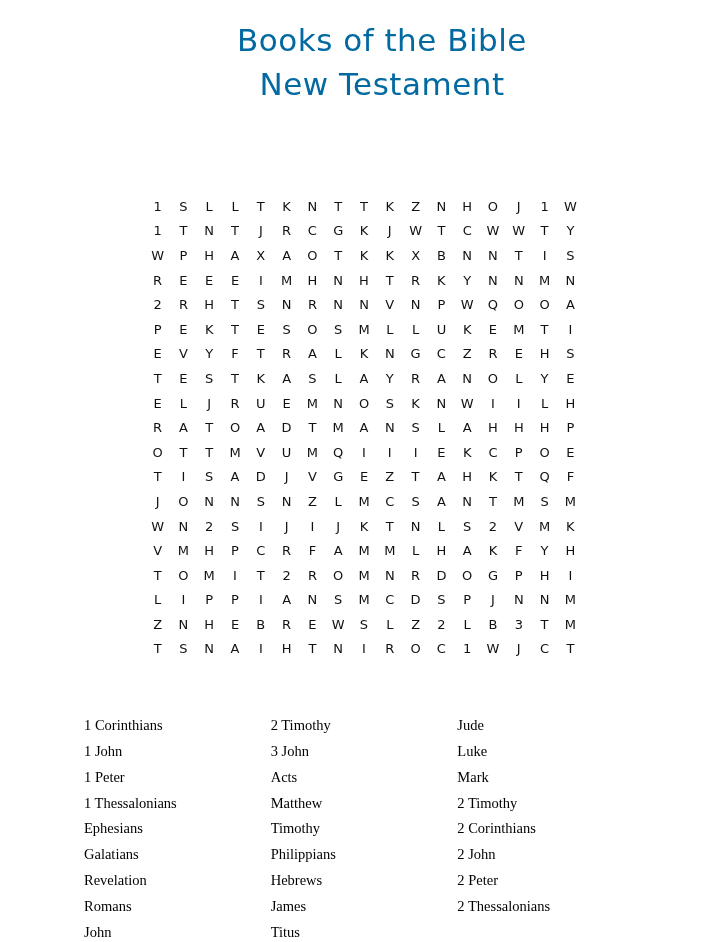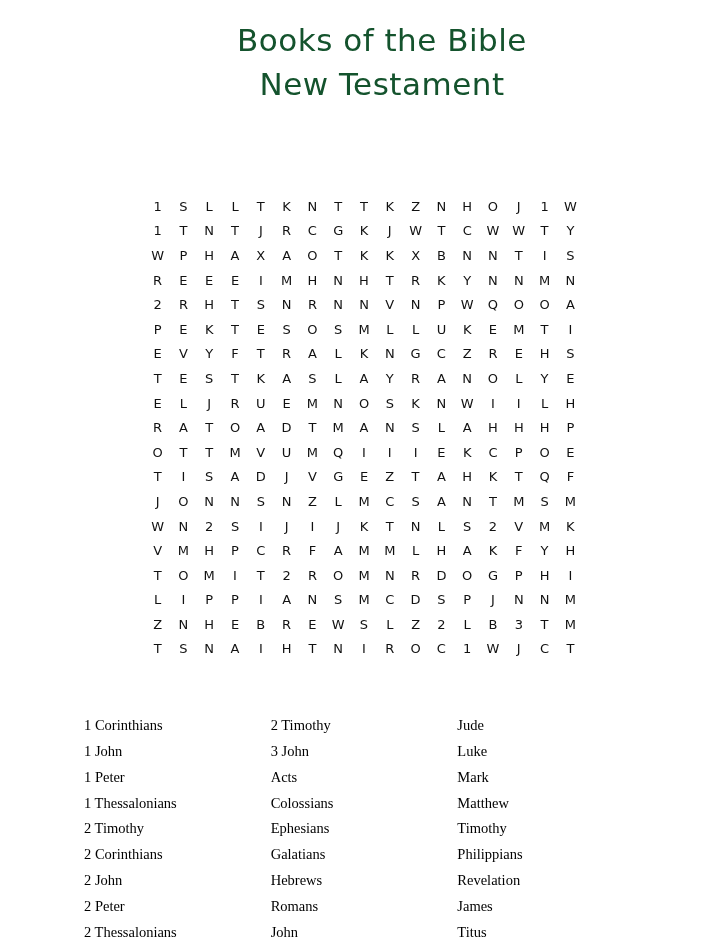--- a/index.html
+++ b/index.html
@@ -23,21 +23,21 @@
   .title-block {
     text-align: center;
     padding-top: 18px;
   }
   .title-line {
     font-family: "DejaVu Sans", sans-serif;
     font-size: 31px;
     font-weight: 400;
     line-height: 44px;
     letter-spacing: 0.5px;
-    color: #14532d;
+    color: #0369a1;
     margin-left: 36px;
   }
   .grid-wrap {
     margin-top: 88px;
     display: flex;
     justify-content: center;
   }
   .grid {
     display: grid;
     grid-template-columns: repeat(17, 25.8px);
@@ -415,31 +415,30 @@
         <div class="word">1 Corinthians</div>
         <div class="word">2 Timothy</div>
         <div class="word">Jude</div>
         <div class="word">1 John</div>
         <div class="word">3 John</div>
         <div class="word">Luke</div>
         <div class="word">1 Peter</div>
         <div class="word">Acts</div>
         <div class="word">Mark</div>
         <div class="word">1 Thessalonians</div>
-        <div class="word">Colossians</div>
         <div class="word">Matthew</div>
         <div class="word">2 Timothy</div>
         <div class="word">Ephesians</div>
         <div class="word">Timothy</div>
         <div class="word">2 Corinthians</div>
         <div class="word">Galatians</div>
         <div class="word">Philippians</div>
         <div class="word">2 John</div>
+        <div class="word">Revelation</div>
         <div class="word">Hebrews</div>
-        <div class="word">Revelation</div>
         <div class="word">2 Peter</div>
         <div class="word">Romans</div>
         <div class="word">James</div>
         <div class="word">2 Thessalonians</div>
         <div class="word">John</div>
         <div class="word">Titus</div>
       </div>
   </div>
 
 </div>

